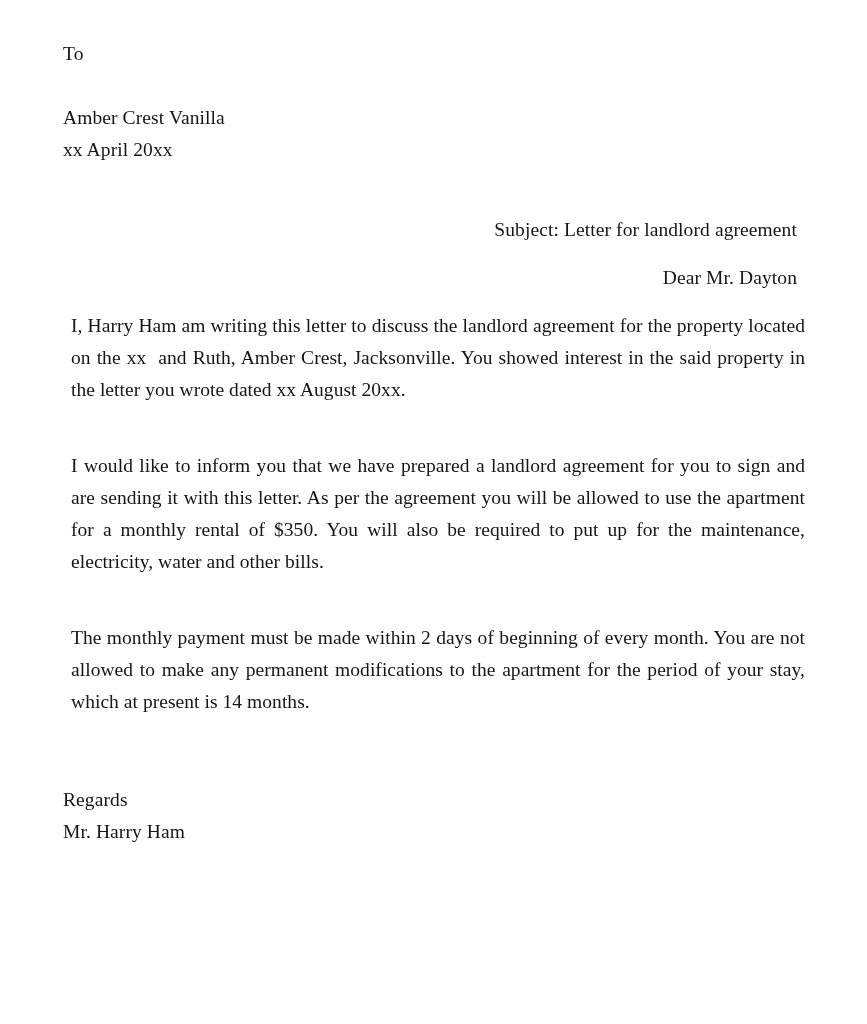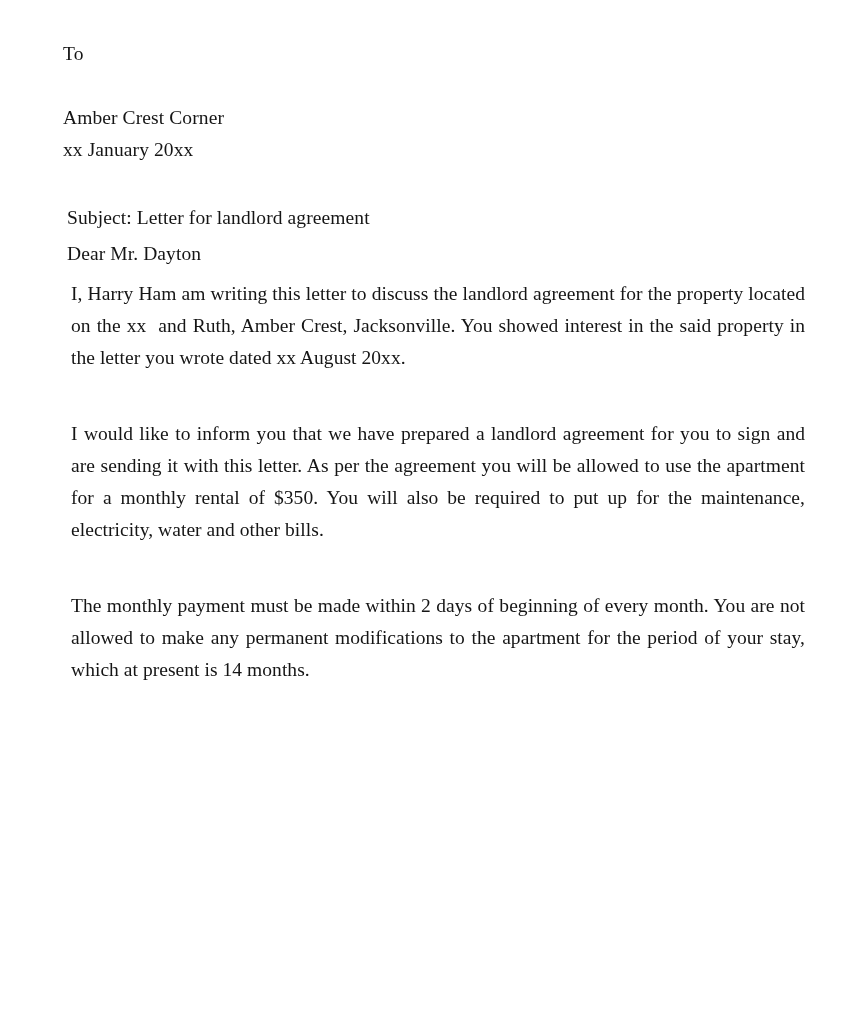--- a/index.html
+++ b/index.html
@@ -43,35 +43,35 @@
     text-justify: inter-word;
     letter-spacing: 0.05px;
     margin: 8px;
     white-space: pre-wrap;
   }
   
   .gap-to-address { height: 32px; }
   .gap-to-subject { height: 32px; }
   .gap-between-paras { height: 28px; }
   .gap-to-regards { height: 30px; }
-  .salutation-group .line { margin: 4px; }
+  .salutation-group .line { margin: 16px; text-align: right; }
 </style>
 </head>
 <body>
 
 <div class="page">
   <div class="letter-body">
 
     <div class="line block">To</div>
 
     <div class="gap-to-address"></div>
 
     <div>
-      <div class="line">Amber Crest Corner</div>
-      <div class="line">xx January 20xx</div>
+      <div class="line">Amber Crest Vanilla</div>
+      <div class="line">xx April 20xx</div>
     </div>
 
     <div class="gap-to-subject"></div>
 
     <div class="salutation-group">
       <div class="line">Subject: Letter for landlord agreement</div>
       <div class="line">Dear Mr. Dayton</div>
     </div>
 
     <p class="para">I, Harry Ham am writing this letter to discuss the landlord agreement for the property located on the xx  and Ruth, Amber Crest, Jacksonville. You showed interest in the said property in the letter you wrote dated xx August 20xx.</p>
@@ -82,15 +82,19 @@
 
     <div class="gap-between-paras"></div>
 
     <p class="para">The monthly payment must be made within 2 days of beginning of every month. You are not allowed to make any permanent modifications to the apartment for the period of your stay, which at present is 14 months.</p>
 
     <div class="gap-between-paras"></div>
 
 
     <div class="gap-to-regards"></div>
 
+    <div>
+      <div class="line">Regards</div>
+      <div class="line">Mr. Harry Ham</div>
+    </div>
 
   </div>
 </div>
 
 </body></html>

